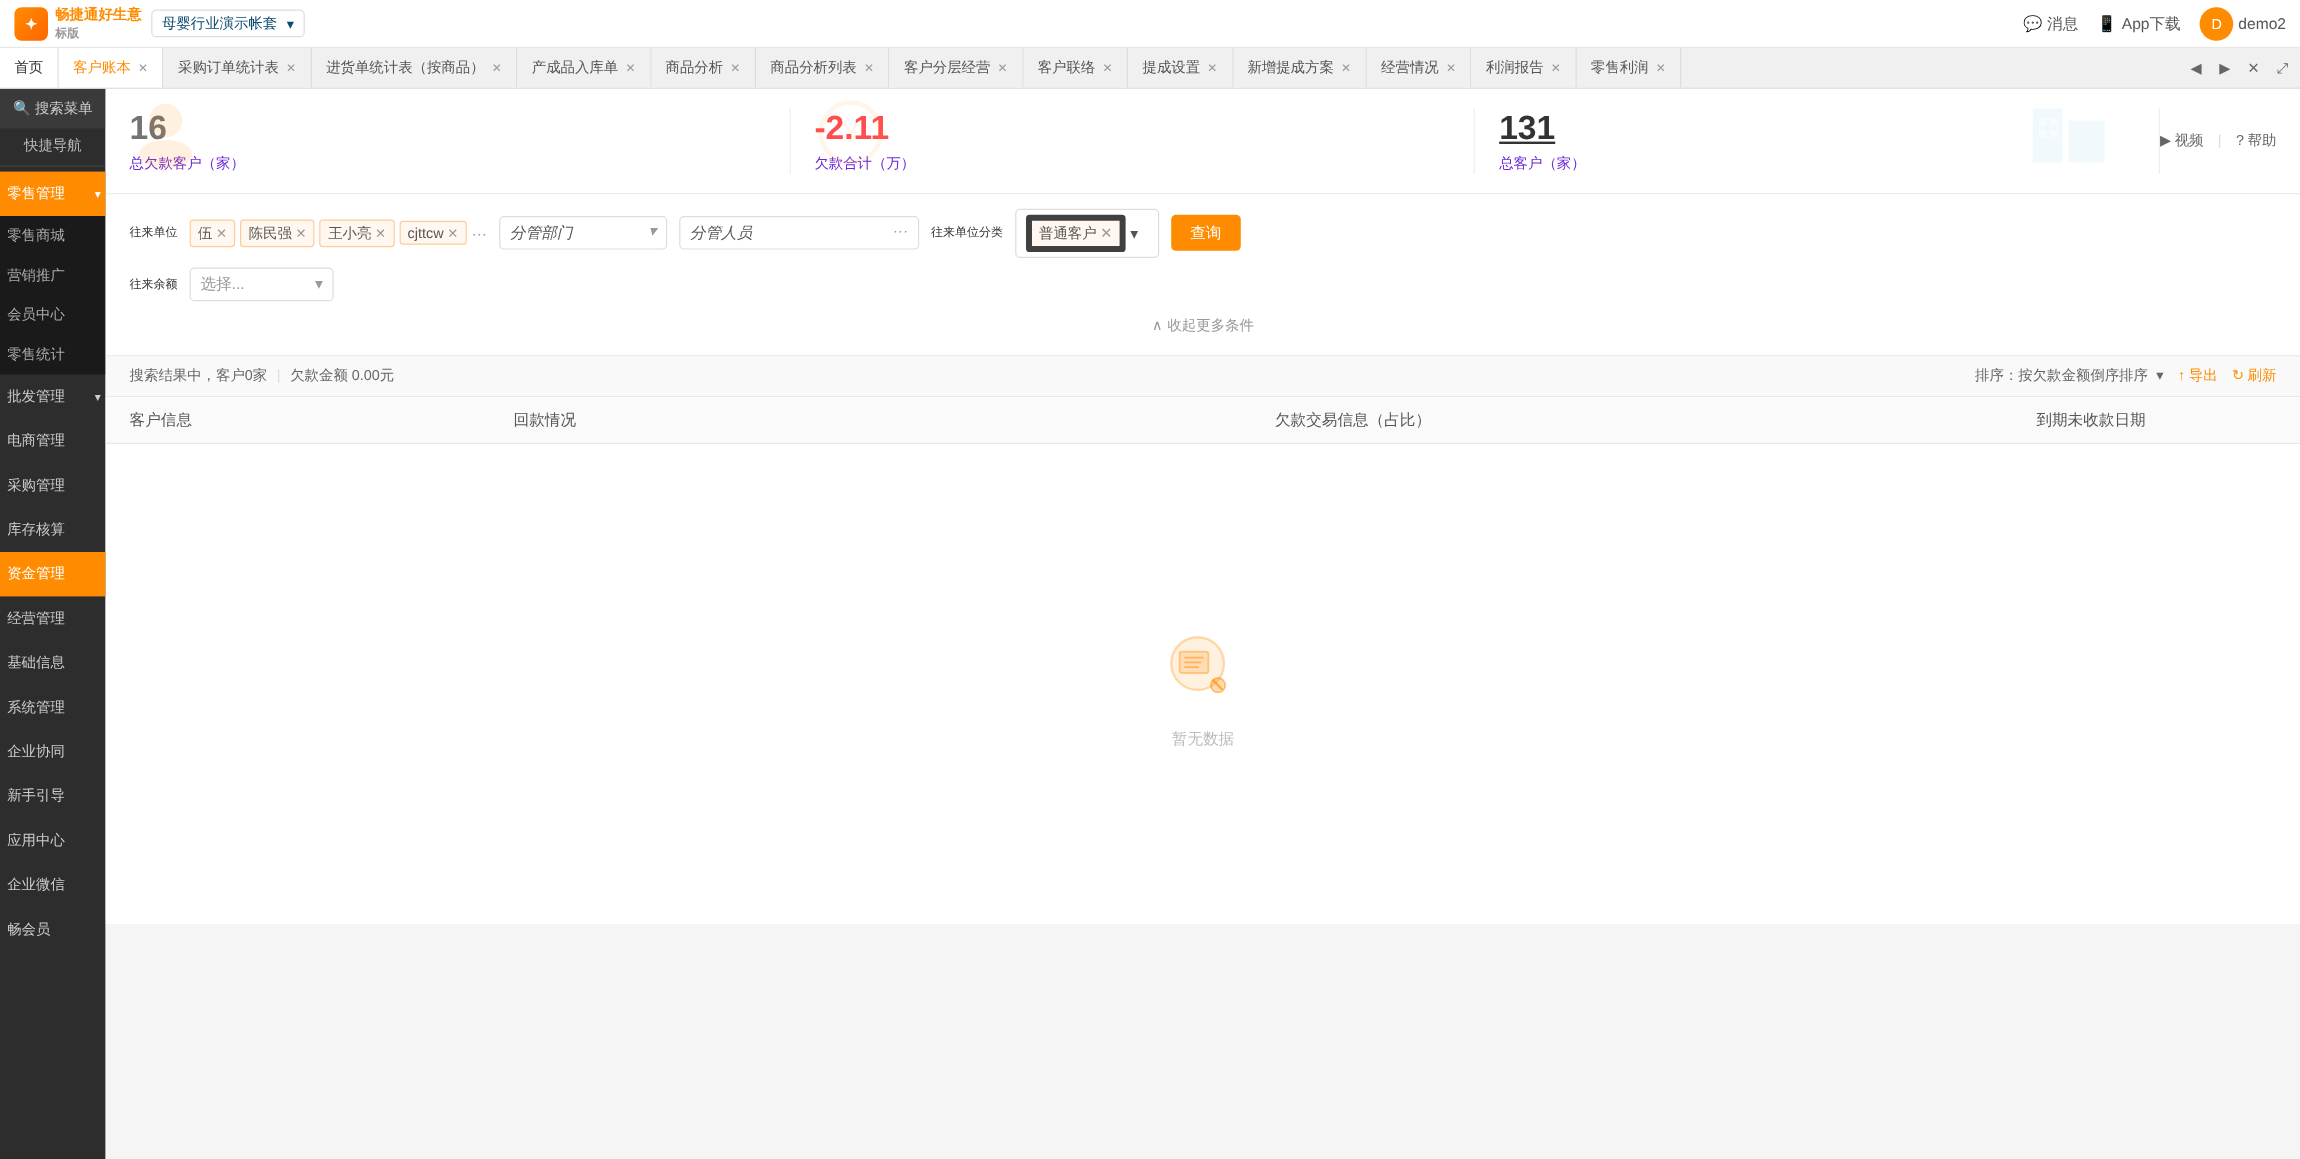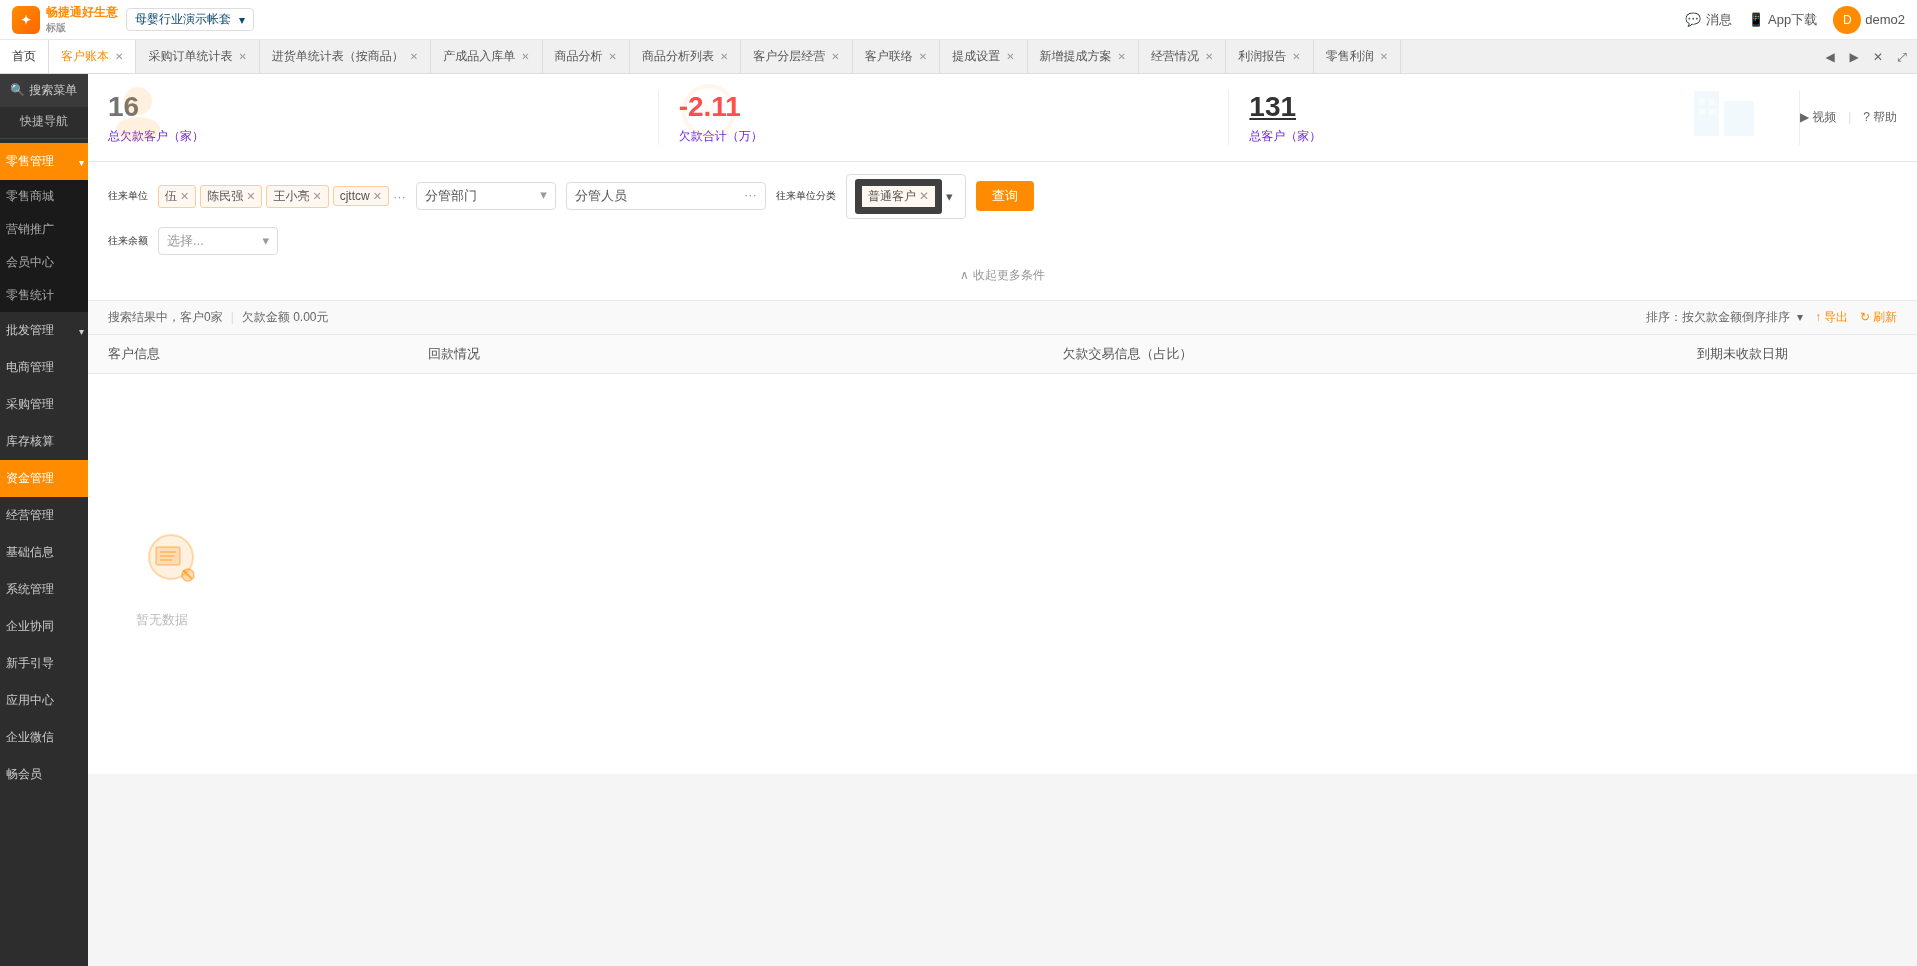--- a/index.html
+++ b/index.html
@@ -145,37 +145,38 @@
       display: flex;
       align-items: flex-start;
       border: 1px solid #ddd;
       border-radius: 4px;
       padding: 4px 8px;
       cursor: pointer;
       min-width: 140px;
       color: #555;
       font-size: 13px;
       background: white;
+      font-style: italic;
     }
     .filter-select .arrow { margin-left: auto; color: #999; }
     .category-select {
       display: flex;
       align-items: center;
       border: 1px solid #ddd;
       border-radius: 4px;
       padding: 4px 8px;
       cursor: pointer;
       min-width: 120px;
       color: #555;
       font-size: 13px;
       background: white;
     }
     .selected-tag {
       background: #fff7f0;
-      border: 7px solid #404040;
+      border: 5px solid #404040;
       border-radius: 3px;
       padding: 2px 6px;
       font-size: 12px;
       color: #555;
       display: flex;
       align-items: center;
       gap: 3px;
       justify-content: flex-end;
     }
     .query-btn {
@@ -236,24 +237,23 @@
       background: #fafafa;
       font-size: 13px;
       color: #555;
       font-weight: 500;
       gap: 20px;
     }
     .table-body {
       min-height: 400px;
       display: flex;
       flex-direction: column;
-      align-items: flex-start;
+      align-items: center;
       justify-content: center;
       padding: 60px 20px;
-      margin-left: 28px;
     }
     .empty-text { color: #bbb; font-size: 13px; }
 
     
     .empty-illustration {
       position: relative;
       width: 80px;
       height: 80px;
       margin-bottom: 12px;
     }

